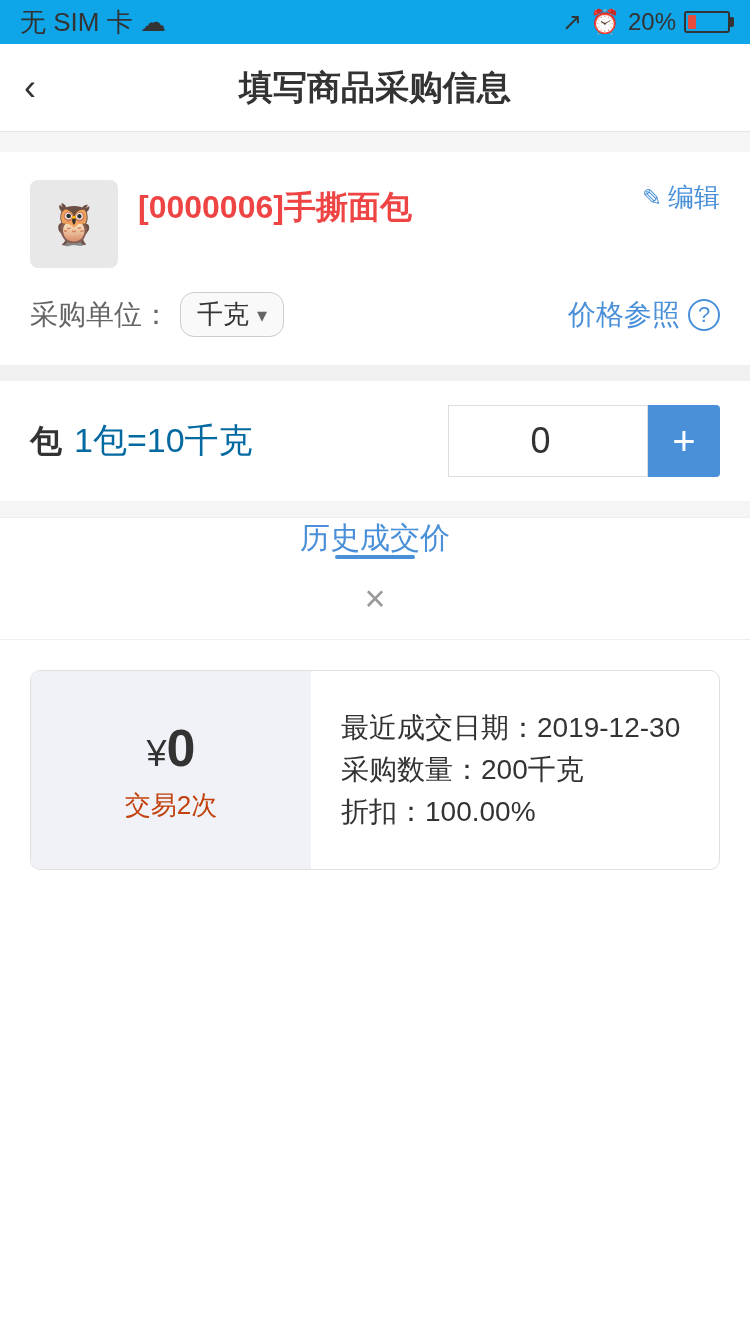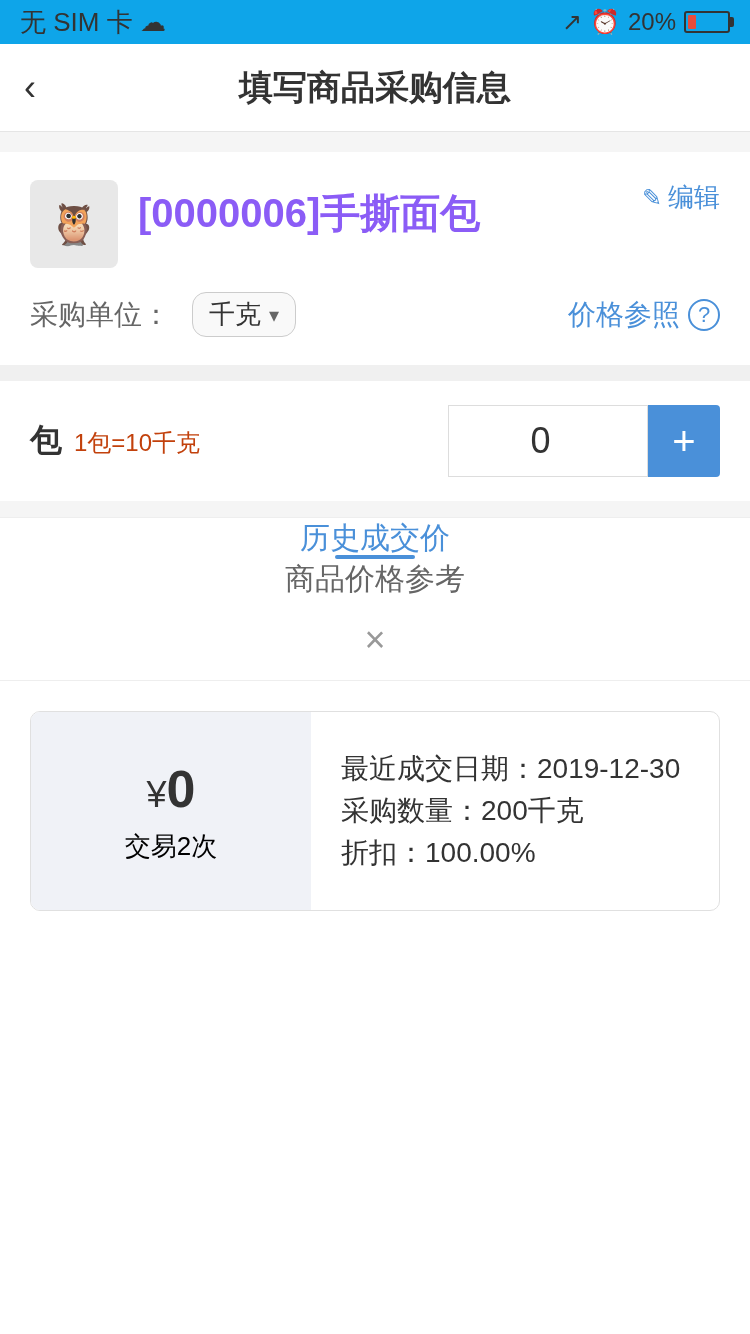--- a/index.html
+++ b/index.html
@@ -104,23 +104,23 @@
       display: flex;
       align-items: center;
       justify-content: center;
       flex-shrink: 0;
     }
     .owl-icon {
       font-size: 40px;
       color: #888;
     }
     .product-name {
-      font-size: 40px;
+      font-size: 32px;
       font-weight: 600;
-      color: #8b5cf6;
+      color: #ef4444;
       padding-top: 6px;
     }
     .edit-btn {
       font-size: 26px;
       color: #4a90d9;
       display: flex;
       align-items: center;
       gap: 6px;
       cursor: pointer;
       flex-shrink: 0;
@@ -132,21 +132,21 @@
       margin-top: 24px;
       display: flex;
       align-items: center;
       justify-content: space-between;
     }
     .unit-label {
       font-size: 28px;
       color: #666;
       display: flex;
       align-items: center;
-      gap: 22px;
+      gap: 10px;
     }
     .unit-select {
       border: 1px solid #ccc;
       border-radius: 14px;
       padding: 4px 16px;
       font-size: 26px;
       color: #333;
       background: #f9f9f9;
       display: inline-flex;
       align-items: center;
@@ -192,22 +192,22 @@
       display: flex;
       align-items: baseline;
       gap: 12px;
     }
     .qty-unit-name {
       font-size: 32px;
       font-weight: 600;
       color: #333;
     }
     .qty-conversion {
-      font-size: 24px;
-      color: #c2410c;
+      font-size: 34px;
+      color: #0369a1;
     }
     .qty-control {
       display: flex;
       align-items: center;
       gap: 0;
     }
     .qty-input {
       width: 200px;
       height: 72px;
       border: 1px solid #ddd;
@@ -302,21 +302,21 @@
       font-size: 52px;
       font-weight: 600;
       color: #333;
     }
     .price-yen {
       font-size: 36px;
       font-weight: normal;
     }
     .price-trades {
       font-size: 26px;
-      color: #000000;
+      color: #c2410c;
       margin-top: 10px;
     }
     .price-card-right {
       flex: 1;
       padding: 36px 30px;
       display: flex;
       flex-direction: column;
       gap: 0;
     }
     .price-detail-row {
@@ -392,23 +392,20 @@
     <input class="qty-input" type="number" value="0" style="">
     <div class="qty-plus">+</div>
   </div>
 </div>
 
 <div class="tabs-container">
   <div class="tabs-header">
     <div class="tab-item active">
       <span>历史成交价</span>
       <div class="tab-underline"></div>
-    </div>
-    <div class="tab-item">
-      <span>商品价格参考</span>
     </div>
     <div class="tab-close">×</div>
   </div>
 
   <div class="history-content">
     <div class="price-card">
       <div class="price-card-left">
         <div class="price-amount">
           <span class="price-yen">¥</span><span>0</span>
         </div>

